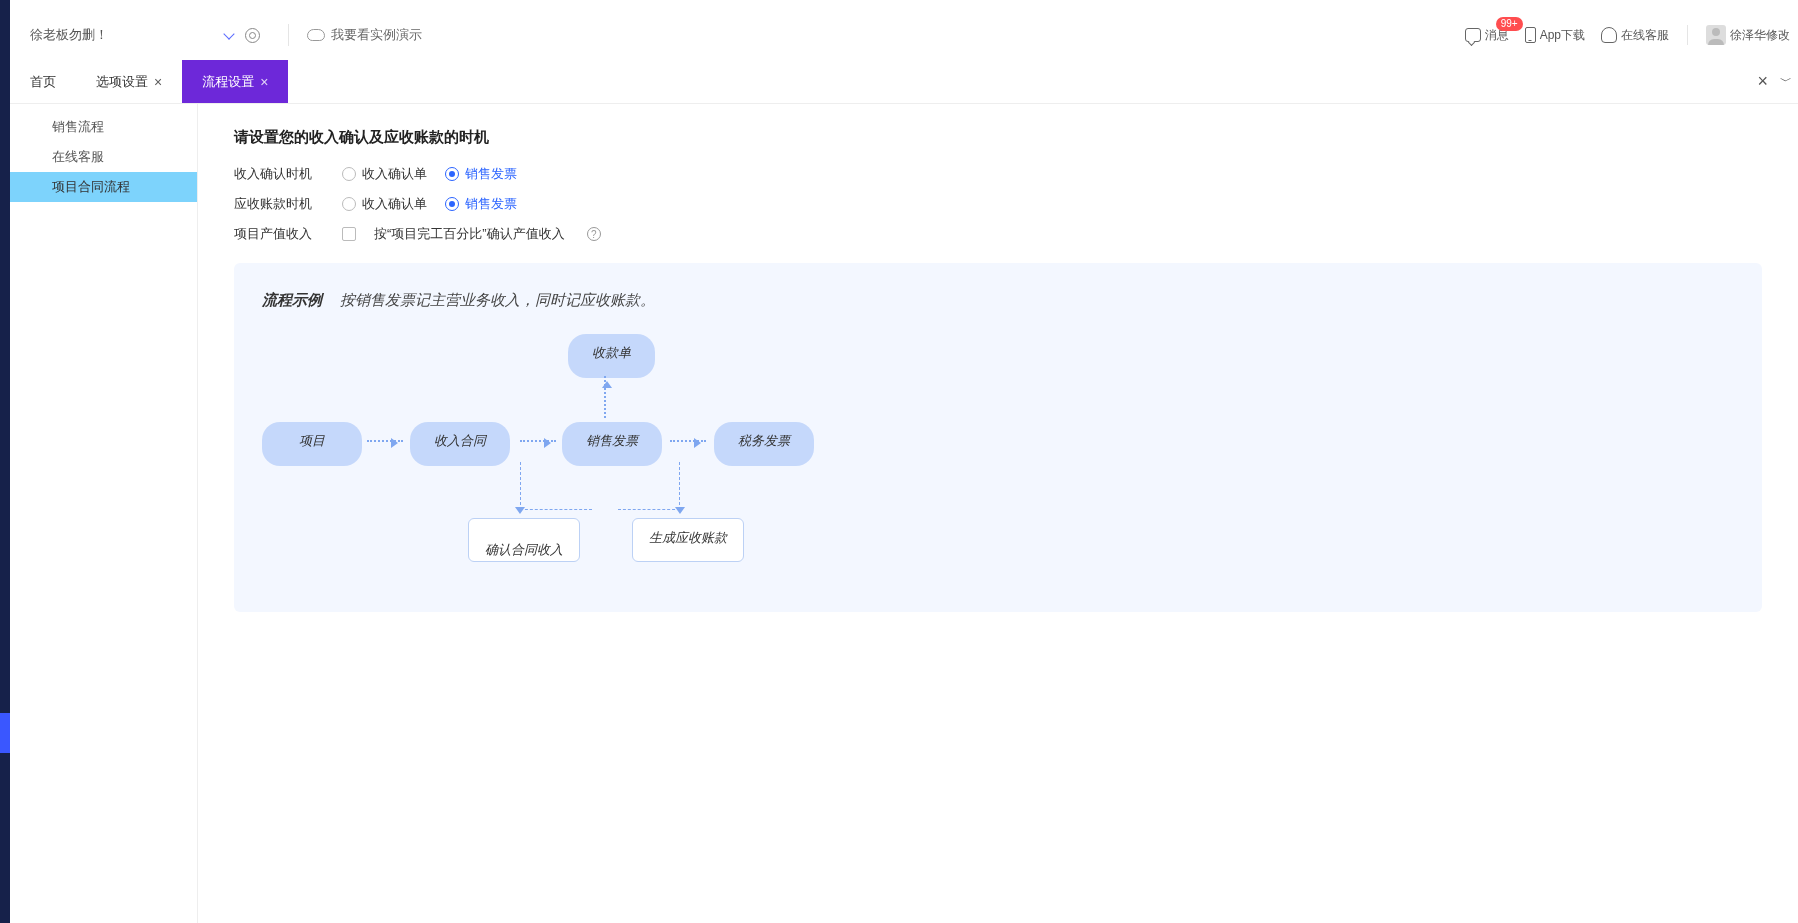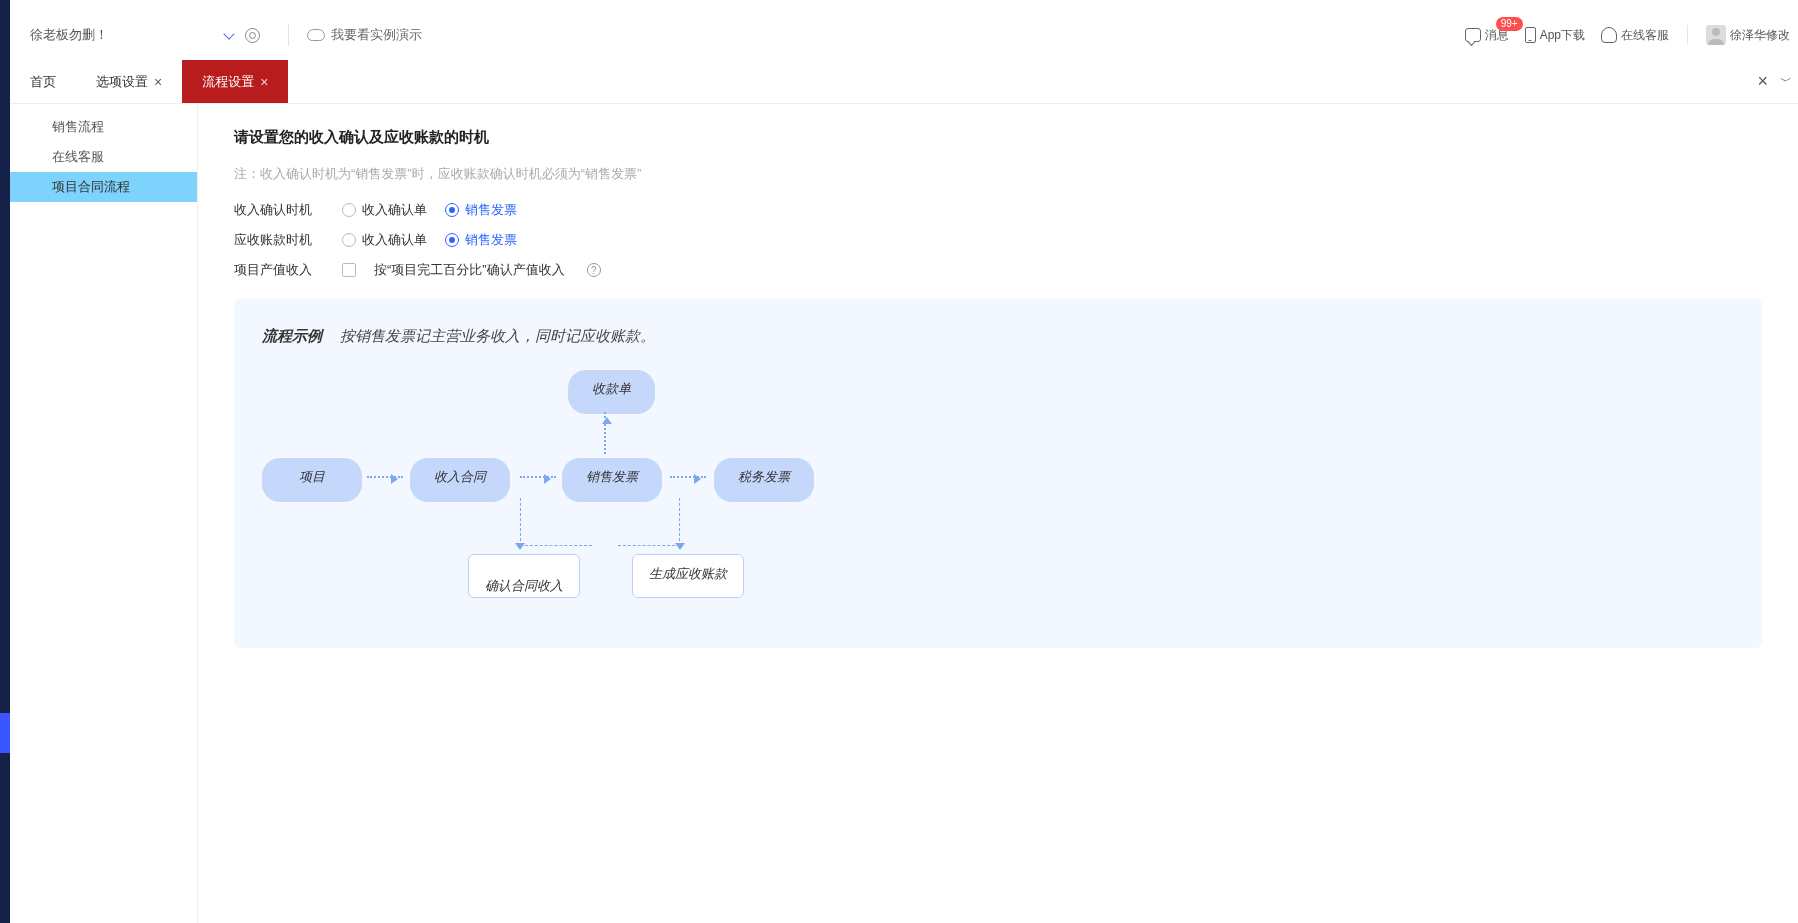--- a/index.html
+++ b/index.html
@@ -20,21 +20,21 @@
     .msg-icon::after{content:"";position:absolute;left:3px;bottom:-4px;width:4px;height:4px;border-left:1.5px solid #666;border-bottom:1.5px solid #666;transform:rotate(-45deg);background:#fff;}
     .badge{position:absolute;top:-10px;right:-14px;background:#ff4d4f;color:#fff;font-size:10px;line-height:14px;height:14px;padding:0 5px;border-radius:8px;white-space:nowrap;}
     .phone-icon{width:11px;height:16px;border:1.5px solid #666;border-radius:2px;position:relative;}
     .phone-icon::after{content:"";position:absolute;bottom:1px;left:50%;transform:translateX(-50%);width:3px;height:1.5px;background:#666;}
     .hs-icon{width:16px;height:16px;border:1.5px solid #666;border-radius:50% 50% 4px 4px;position:relative;}
     .avatar{width:20px;height:20px;background:#ddd;border-radius:3px;position:relative;overflow:hidden;}
     .avatar::before{content:"";position:absolute;top:3px;left:50%;transform:translateX(-50%);width:8px;height:8px;border-radius:50%;background:#bbb;}
     .avatar::after{content:"";position:absolute;bottom:-4px;left:50%;transform:translateX(-50%);width:16px;height:10px;border-radius:6px 6px 0 0;background:#bbb;}
     .tabbar{position:absolute;left:10px;top:60px;right:0;height:44px;display:flex;align-items:stretch;border-bottom:1px solid #eee;}
     .tab{display:flex;align-items:center;gap:6px;padding:0 20px;font-size:13px;color:#333;cursor:pointer;}
-    .tab.active{background:#b91c1c;color:#fff;}
+    .tab.active{background:#6d28d9;color:#fff;}
     .tab .x{font-size:14px;opacity:.8;}
     .tab-close-right{position:absolute;right:6px;top:0;height:100%;display:flex;align-items:center;gap:4px;color:#555;}
     .tab-close-right .x{font-size:18px;padding:0 8px;cursor:pointer;}
     .tab-close-right .chev{font-size:12px;cursor:pointer;}
     .main{position:absolute;left:10px;top:104px;right:0;bottom:0;display:flex;}
     .sidemenu{width:188px;border-right:1px solid #eee;padding-top:8px;}
     .sidemenu .item{height:30px;line-height:30px;padding-left:42px;color:#555;cursor:pointer;font-size:13px;}
     .sidemenu .item.sel{background:#7dd3fc;color:#333;}
     .content{flex:1;padding:24px 36px;overflow:auto;}
     .h1{font-size:15px;font-weight:600;color:#222;margin-bottom:18px;}
@@ -138,21 +138,20 @@
 </div>
 
 <div class="main">
   <div class="sidemenu">
     <div class="item">销售流程</div>
     <div class="item">在线客服</div>
     <div class="item sel">项目合同流程</div>
   </div>
   <div class="content">
     <div class="h1">请设置您的收入确认及应收账款的时机</div>
-    <div class="note">注：收入确认时机为“销售发票”时，应收账款确认时机必须为“销售发票”</div>
 
     <div class="row">
       <span class="lbl">收入确认时机</span>
       <label class="radio">
           <span class="r-outer">
             <span class="r-inner"></span>
           </span>
           <span class="r-text">收入确认单</span>
         </label>
       <label class="radio sel">

